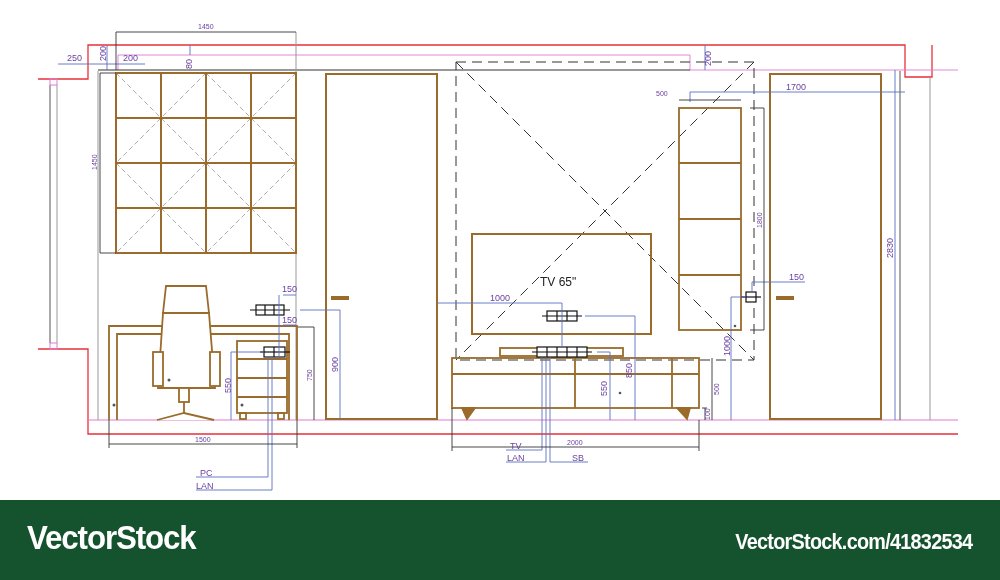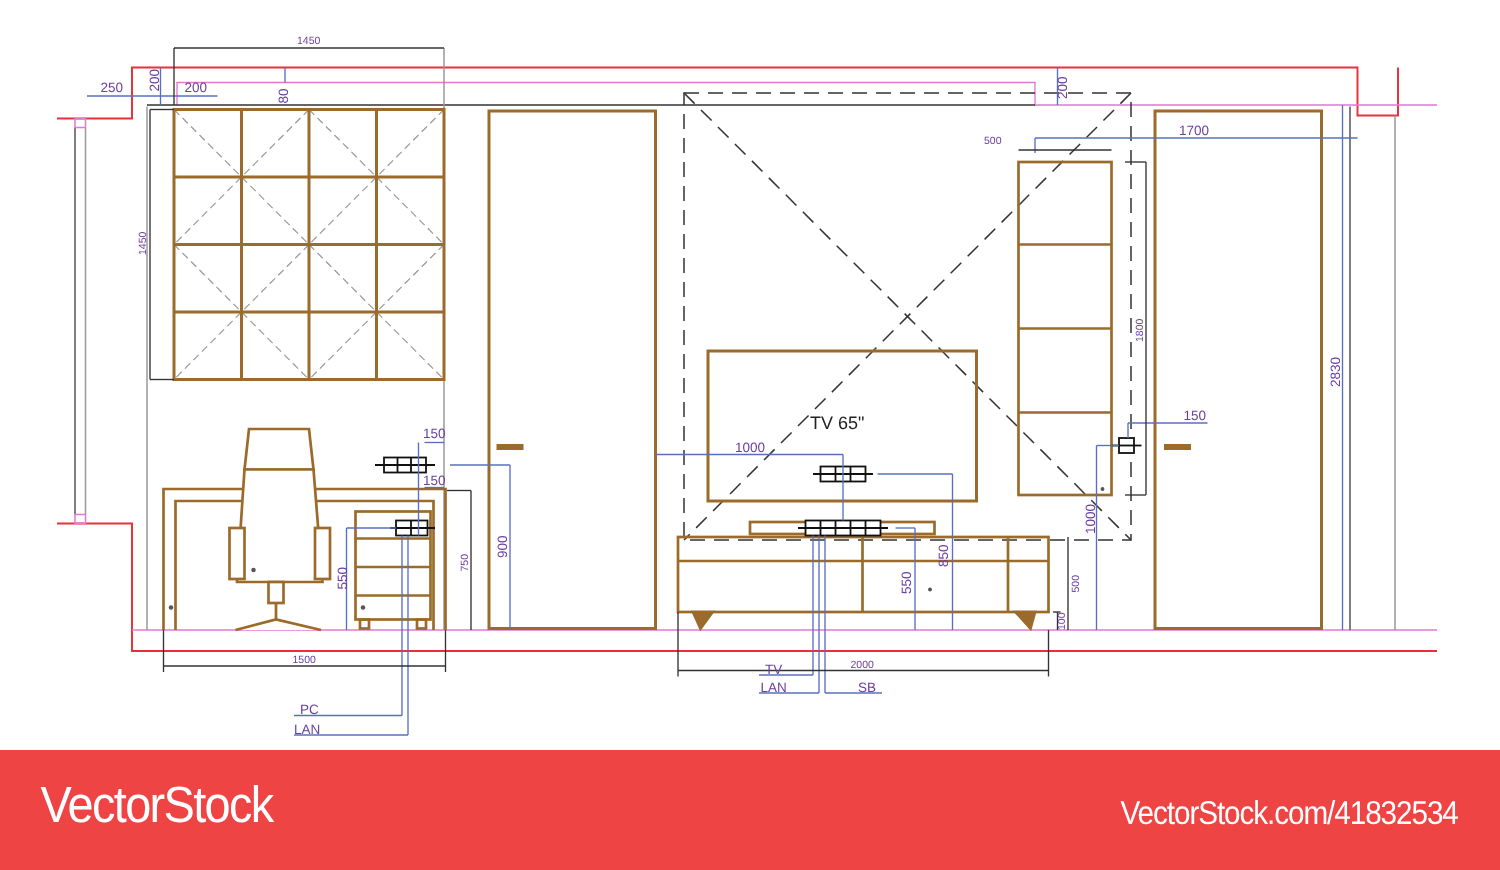--- a/index.html
+++ b/index.html
@@ -1,19 +1,19 @@
 <!DOCTYPE html>
 <html><head>
 <meta charset="utf-8">
 <style>
   html, body { margin:0; padding:0; }
   body { width:1000px; height:580px; background:#ffffff; position:relative; overflow:hidden;
          font-family:"Liberation Sans", sans-serif; }
   #drawing { position:absolute; left:0; top:0; width:1000px; height:500px; }
-  #footer { position:absolute; left:0; top:500px; width:1000px; height:80px; background:#ef4444; }
+  #footer { position:absolute; left:0; top:500px; width:1000px; height:80px; background:#14532d;font-weight:bold; }
   .brand { position:absolute; left:27px; top:18px; color:#fff; font-family:"Liberation Sans", sans-serif;
            font-size:34px; letter-spacing:-1.2px; transform:scaleX(0.92); transform-origin:left center; }
   .url { position:absolute; right:28px; top:29px; color:#fff; font-family:"Liberation Sans", sans-serif;
          font-size:22px; letter-spacing:-0.8px; transform:scaleX(0.9); transform-origin:right center; }
   .dim { font-family:"Liberation Sans", sans-serif; font-size:9px; fill:#6a3fa0; }
   .dimsm { font-family:"Liberation Sans", sans-serif; font-size:7px; fill:#6a3fa0; }
   .lbl { font-family:"Liberation Sans", sans-serif; font-size:9px; fill:#6a3fa0; }
   .tvlbl { font-family:"Liberation Sans", sans-serif; font-size:12px; fill:#222; }
 </style>
 </head>

